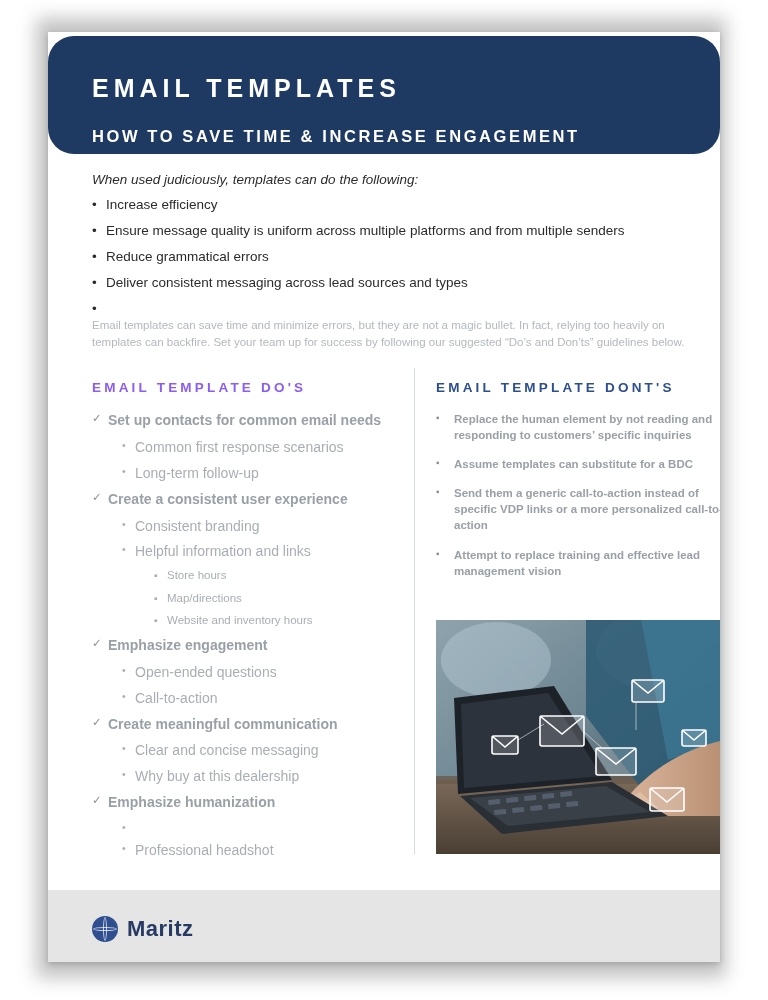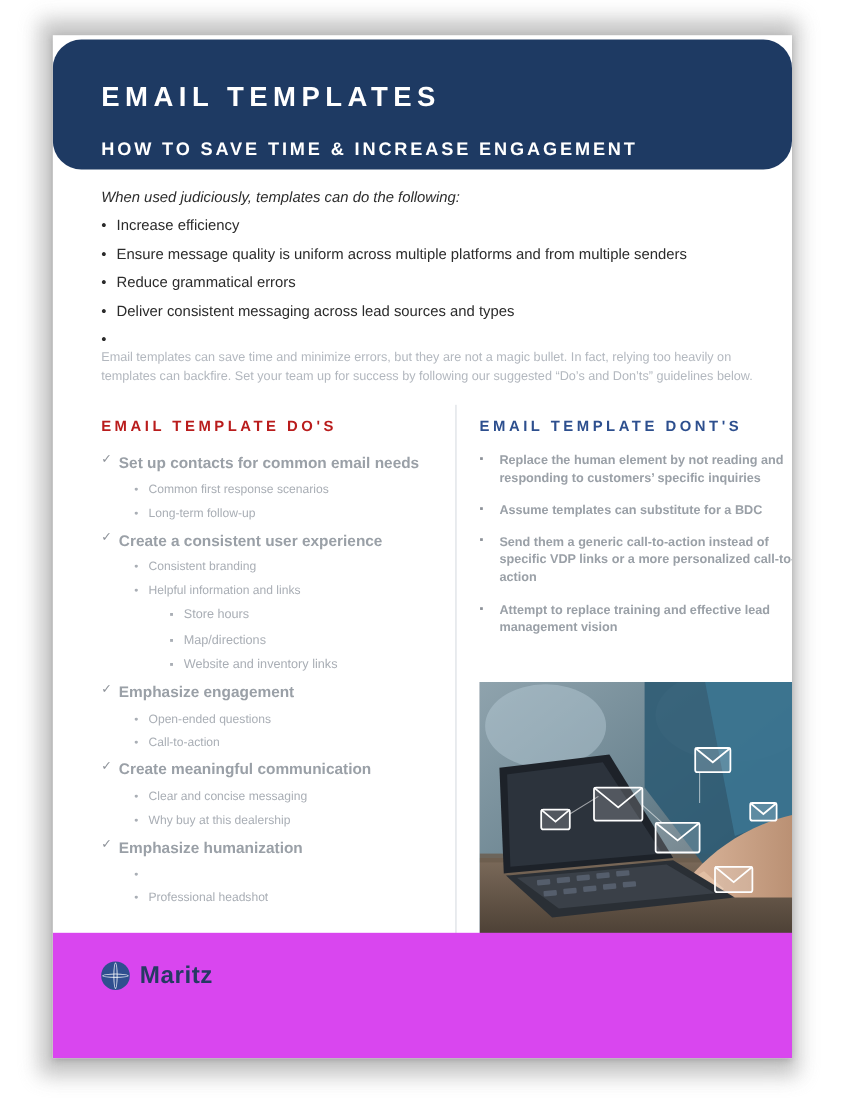--- a/index.html
+++ b/index.html
@@ -131,21 +131,21 @@
   }
   .col-left { left: 44px; width: 300px; }
   .col-right { left: 388px; width: 288px; }
 
   .col-title {
     font-size: 13.5px;
     font-weight: bold;
     letter-spacing: 3.2px;
     margin: 0 0 16px 0;
   }
-  .col-title.dos { color: #b91c1c; }
+  .col-title.dos { color: #8b5cf6; }
   .col-title.donts { color: #2d4f8e; }
 
   
   .chk-row {
     display: flex;
     align-items: flex-start;
     margin: 0 0 8px 0;
   }
   .chk-mark {
     flex: 0 0 16px;
@@ -166,21 +166,21 @@
     margin: 0 0 7px 0;
     padding-left: 30px;
   }
   .sub-dot {
     flex: 0 0 13px;
     font-size: 10.5px;
     color: #a9aeb5;
     line-height: 1.35;
   }
   .sub-text {
-    font-size: 11px;
+    font-size: 14px;
     color: #a9aeb5;
     line-height: 1.35;
   }
 
   .subsub-row {
     display: flex;
     align-items: flex-start;
     margin: 0 0 7px 0;
     padding-left: 62px;
   }
@@ -225,22 +225,22 @@
     background: #6e7f8c;
   }
   .photo svg { display: block; }
 
   
   .footer {
     position: absolute;
     left: 0;
     bottom: 0;
     width: 672px;
-    height: 114px;
-    background: #d946ef;
+    height: 72px;
+    background: #e5e5e5;
     text-align: right;
   }
   .logo-wrap {
     position: absolute;
     left: 44px;
     top: 26px;
     display: flex;
     align-items: center;
   }
   .logo-globe {
@@ -349,21 +349,21 @@
       <div class="subsub-row">
         <span class="subsub-dot">▪</span>
         <span class="subsub-text">Store hours</span>
       </div>
       <div class="subsub-row">
         <span class="subsub-dot">▪</span>
         <span class="subsub-text">Map/directions</span>
       </div>
       <div class="subsub-row">
         <span class="subsub-dot">▪</span>
-        <span class="subsub-text">Website and inventory links</span>
+        <span class="subsub-text">Website and inventory hours</span>
       </div>
 
       <div class="chk-row">
         <span class="chk-mark">✓</span>
         <span class="chk-text">Emphasize engagement</span>
       </div>
       <div class="sub-row">
         <span class="sub-dot">•</span>
         <span class="sub-text">Open-ended questions</span>
       </div>

